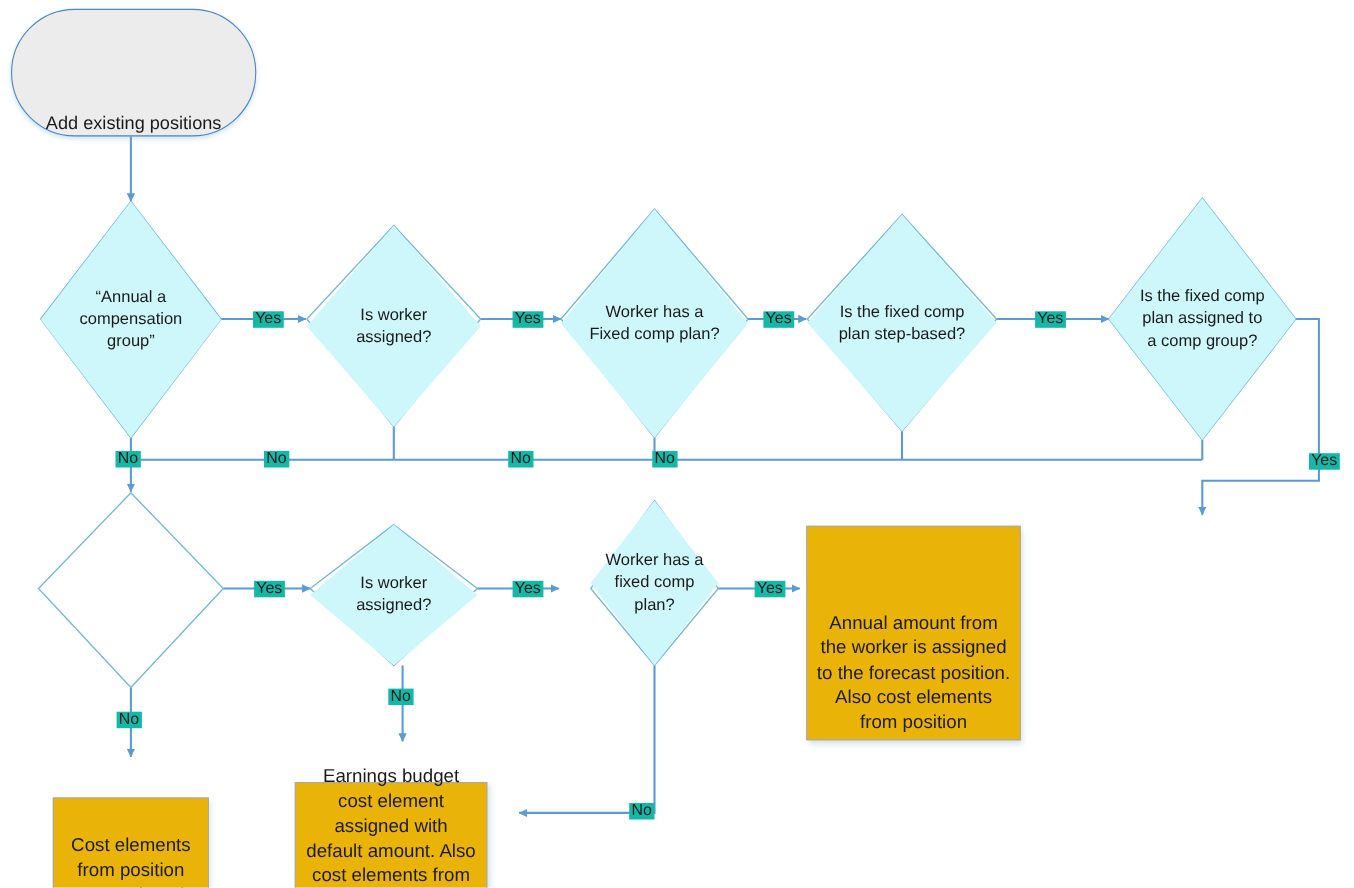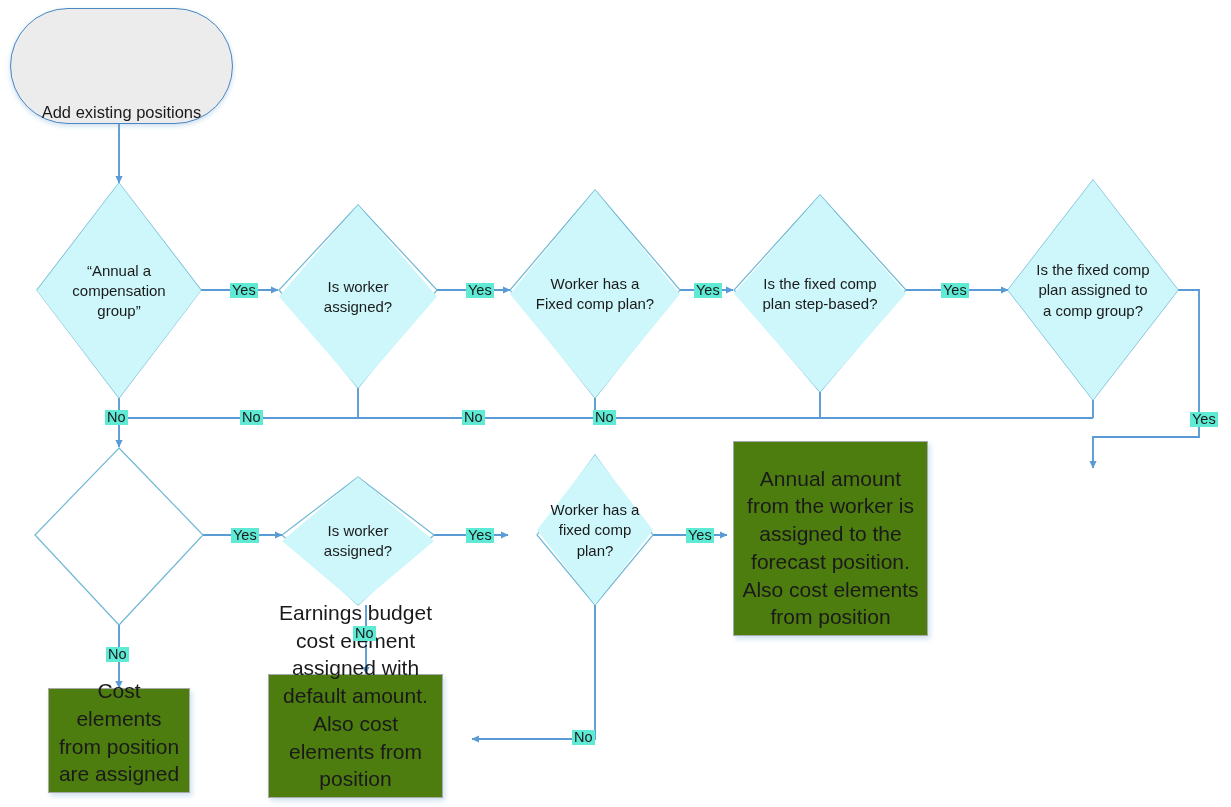--- a/index.html
+++ b/index.html
@@ -43,26 +43,27 @@
     background: #ececec;
     border: 1.3px solid #4a87c4;
     border-radius: 58px;
     box-shadow: 0 2px 5px rgba(120,170,210,.38);
     font-size: 16.5px;
     line-height: 1.25;
   }
 
   
   .process {
-    background: #4d7c0f;
+    background: #eab308;
     border: 1.1px solid #a9a9a9;
     box-shadow: 2px 3px 5px rgba(150,190,220,.45);
-    font-size: 21px;
+    font-size: 17px;
     line-height: 1.32;
     padding: 4px 8px;
+    margin-top: 37px;
   }
 
   
   .decision {
     background: #cdf7fb;
     -webkit-clip-path: polygon(50% 0, 100% 50%, 50% 100%, 0 50%);
     clip-path: polygon(50% 0, 100% 50%, 50% 100%, 0 50%);
     font-size: 15px;
     line-height: 1.35;
   }
@@ -80,21 +81,21 @@
     line-height: 1.35;
     color: #1a1a1a;
     white-space: pre-line;
   }
 
   
   .edge-label {
     position: absolute;
     font-size: 14.5px;
     color: #1a1a1a;
-    background: #5eead4;
+    background: #14b8a6;
     padding: 0 2px;
     line-height: 1;
     white-space: nowrap;
   }
 </style>
 </head>
 <body>
 
 <div id="canvas">
 

